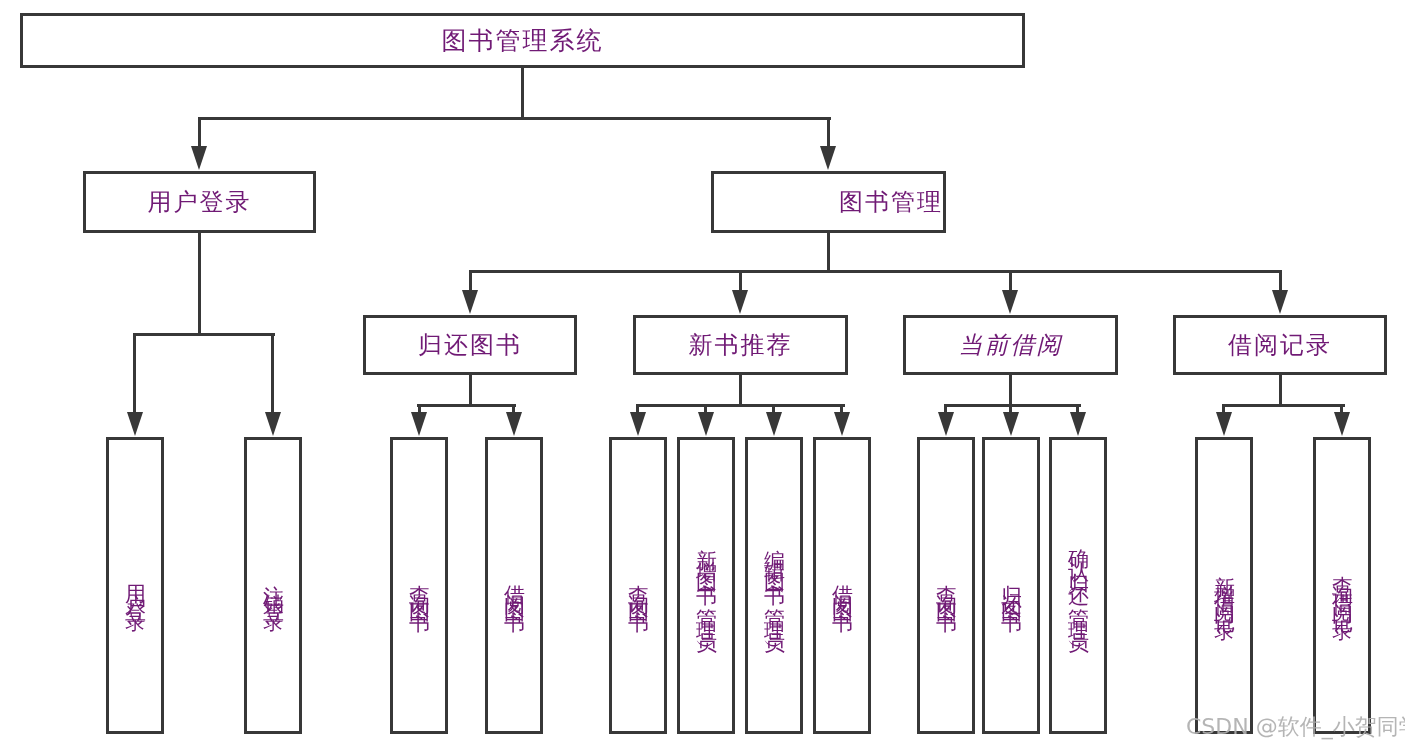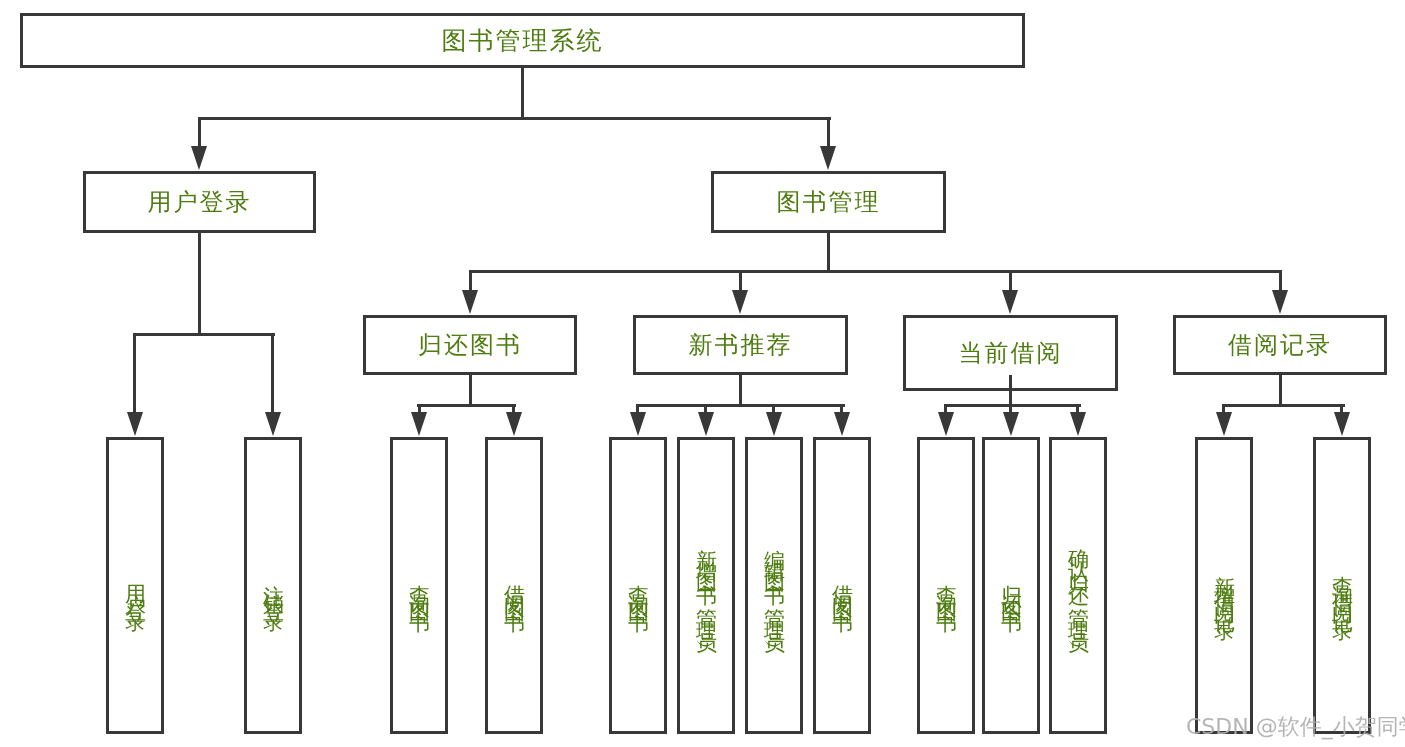--- a/index.html
+++ b/index.html
@@ -7,21 +7,21 @@
   .canvas { position:relative; width:1405px; height:747px; background:#ffffff; overflow:hidden; }
 
   .box {
     position:absolute;
     box-sizing:border-box;
     border:3px solid #383838;
     background:#ffffff;
     display:flex;
     align-items:center;
     justify-content:center;
-    color:#4d7c0f;
+    color:#701a75;
   }
   .hbox .lbl { font-size:24px; letter-spacing:2px; white-space:nowrap; }
   .root .lbl { font-size:25px; }
 
   .leaf { top:437px; width:58px; height:297px; }
   .leaf .vtext {
     writing-mode:vertical-rl;
     text-orientation:mixed;
     font-size:21px;
     letter-spacing:9px;
@@ -54,31 +54,31 @@
 
 <div class="canvas">
 
   <div class="box hbox root" style="left:20px;top:13px;width:1005px;height:55px;">
     <span class="lbl">图书管理系统</span>
   </div>
 
   <div class="box hbox" style="left:83px;top:171px;width:233px;height:62px;">
     <span class="lbl">用户登录</span>
   </div>
-  <div class="box hbox" style="left:711px;top:171px;width:235px;height:62px;">
+  <div class="box hbox" style="left:711px;top:171px;width:235px;height:62px;justify-content:flex-end;">
     <span class="lbl">图书管理</span>
   </div>
 
   <div class="box hbox" style="left:363px;top:315px;width:214px;height:60px;">
     <span class="lbl">归还图书</span>
   </div>
   <div class="box hbox" style="left:633px;top:315px;width:215px;height:60px;">
     <span class="lbl">新书推荐</span>
   </div>
-  <div class="box hbox" style="left:903px;top:315px;width:215px;height:76px;">
+  <div class="box hbox" style="left:903px;top:315px;width:215px;height:60px;font-style:italic;">
     <span class="lbl">当前借阅</span>
   </div>
   <div class="box hbox" style="left:1173px;top:315px;width:214px;height:60px;">
     <span class="lbl">借阅记录</span>
   </div>
 
   <div class="box leaf" style="left:106px;">
     <span class="vtext">用户登录</span>
   </div>
   <div class="box leaf" style="left:244px;">

